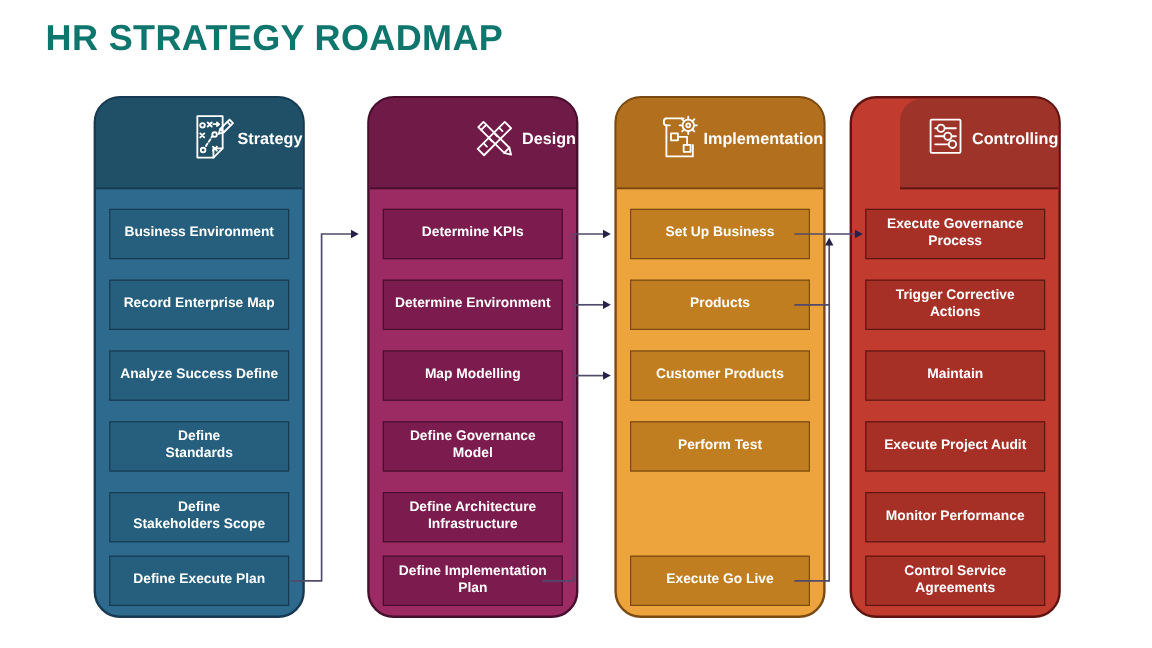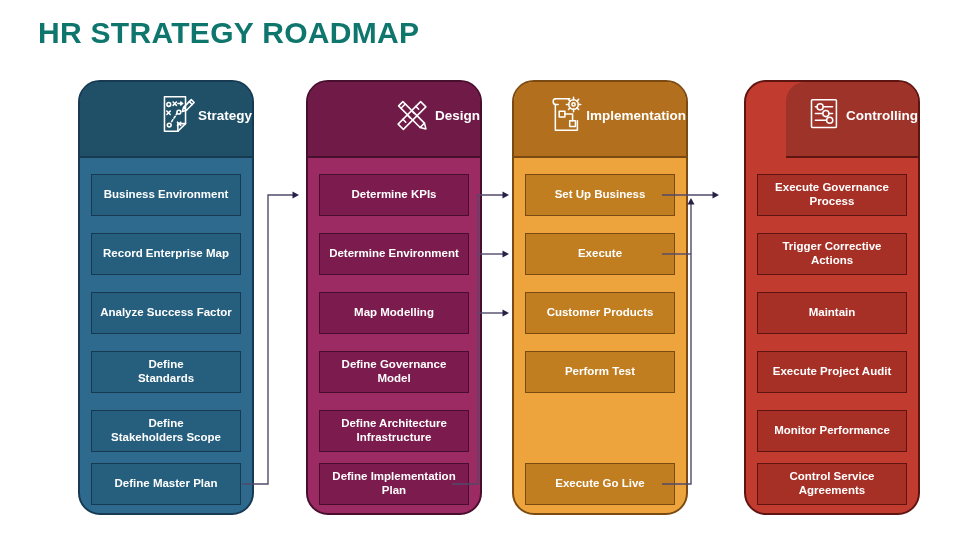--- a/index.html
+++ b/index.html
@@ -57,26 +57,26 @@
         <path d="M26.5 31.5 l3.5 3.5 M30 31.5 L26.5 35"></path>
         <path d="M33 16 L41 8 L44 11 L36 19 Z"></path>
         <path d="M33 16 L31.5 20.5 L36 19"></path>
         <path d="M39 10 L42 13"></path>
       </svg>
     </span>
     <span class="col-label">Strategy</span>
   </div>
   <div class="box r1">Business Environment</div>
   <div class="box r2">Record Enterprise Map</div>
-  <div class="box r3">Analyze Success Factor</div>
+  <div class="box r3">Analyze Success Define</div>
   <div class="box r4">Define
 Standards</div>
   <div class="box r5">Define
 Stakeholders Scope</div>
-  <div class="box r6">Define Master Plan</div>
+  <div class="box r6">Define Execute Plan</div>
 </div>
 
 <div class="col" style="left: 288px; margin-left: 18px; --header: #701A47; --body: #9C2A63; --box: #7C1B4D; --border: #470F2D;">
   <div class="col-header">
     <span class="col-icon">
       <svg viewBox="0 0 48 48" fill="none" stroke="#ffffff" stroke-width="1.6" stroke-linecap="round" stroke-linejoin="round">
         <path d="M9.5 33.5 L33 10 L38.5 15.5 L15 39 Z"></path>
         <path d="M14.5 28.5 l3 3 M19 24 l3 3 M23.5 19.5 l3 3 M28 15 l3 3"></path>
         <path d="M10 14.5 L14.5 10 L37 32.5 L38.5 38.5 L32.5 37 Z"></path>
         <path d="M32.5 37 L37 32.5"></path>
@@ -107,27 +107,27 @@
         <path d="M26 23 H34 V30"></path>
         <rect x="31" y="30" width="6" height="6"></rect>
         <circle cx="35" cy="13" r="5"></circle>
         <circle cx="35" cy="13" r="1.7"></circle>
         <path d="M35 5.5 V8 M35 18 V20.5 M27.5 13 H30 M40 13 H42.5 M29.7 7.7 l1.8 1.8 M38.5 16.5 l1.8 1.8 M40.3 7.7 l-1.8 1.8 M31.5 16.5 l-1.8 1.8"></path>
       </svg>
     </span>
     <span class="col-label">Implementation</span>
   </div>
   <div class="box r1">Set Up Business</div>
-  <div class="box r2">Execute</div>
+  <div class="box r2">Products</div>
   <div class="box r3">Customer Products</div>
   <div class="box r4">Perform Test</div>
   <div class="box r6">Execute Go Live</div>
 </div>
 
-<div class="col" style="left: 744px; padding-left: 40px; --header: #9E332A; --body: #C13B2F; --box: #A63026; --border: #5E1511;">
+<div class="col" style="left: 708px; padding-left: 40px; --header: #9E332A; --body: #C13B2F; --box: #A63026; --border: #5E1511;">
   <div class="col-header">
     <span class="col-icon">
       <svg viewBox="0 0 48 48" fill="none" stroke="#ffffff" stroke-width="1.6" stroke-linecap="round" stroke-linejoin="round">
         <rect x="12" y="8" width="26" height="29" rx="1"></rect>
         <path d="M16 15.5 H17.5 M24.5 15.5 H34"></path>
         <circle cx="21" cy="15.5" r="3.2"></circle>
         <path d="M16 22.5 H23.5 M30.5 22.5 H34"></path>
         <circle cx="27" cy="22.5" r="3.2"></circle>
         <path d="M16 29.5 H27.5"></path>
         <circle cx="31" cy="29.5" r="3.2"></circle>

